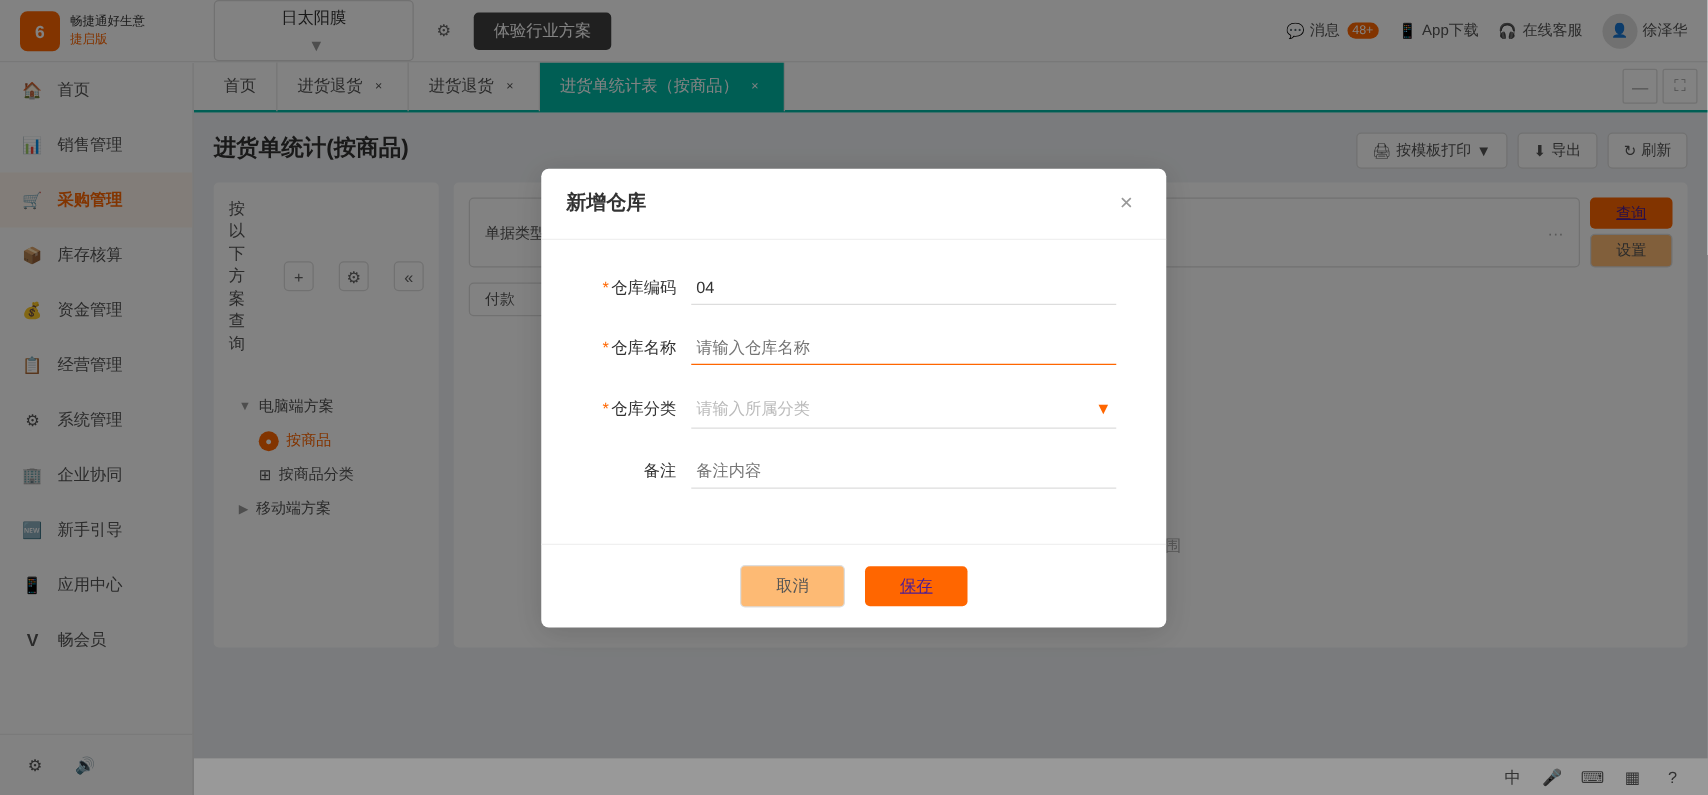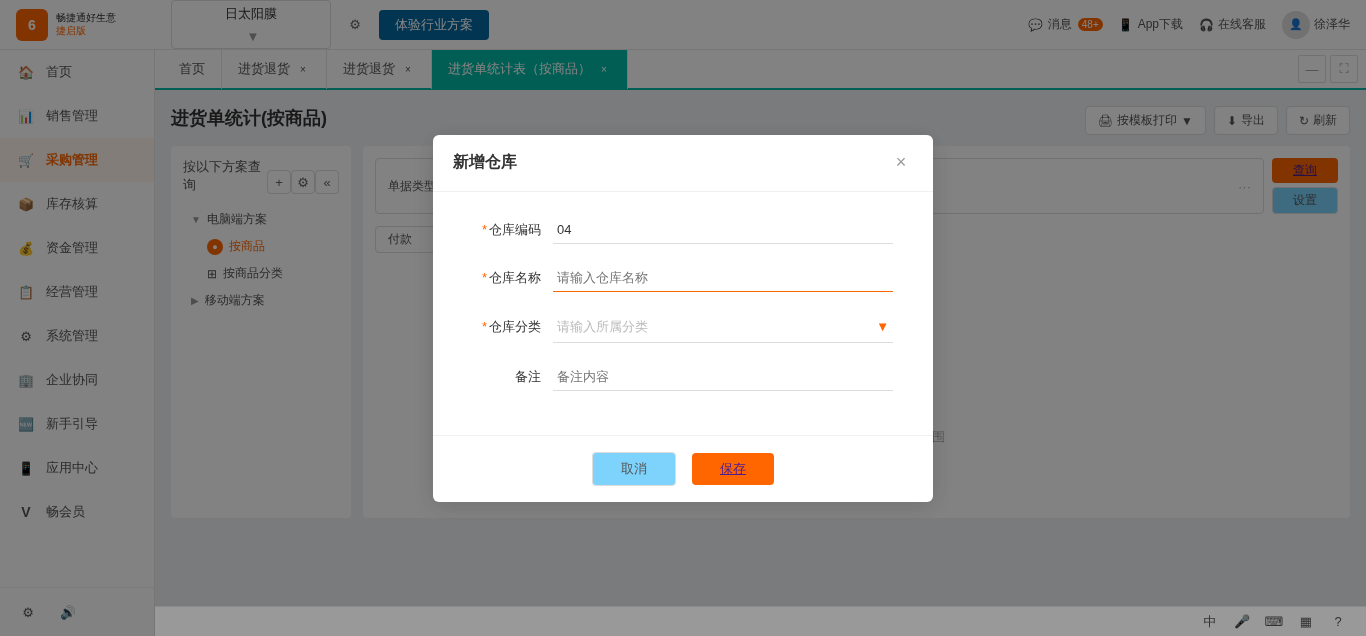--- a/index.html
+++ b/index.html
@@ -39,21 +39,21 @@
       color: #333;
       flex-direction: column;
     }
     .store-selector .arrow { color: #999; margin-left: 4px; }
     .settings-btn {
       width: 32px; height: 32px;
       display: flex; align-items: center; justify-content: center;
       cursor: pointer; color: #666; margin: 0 8px;
     }
     .trial-btn {
-      background: #0369a1;
+      background: #404040;
       color: #fff;
       border: none;
       padding: 6px 16px;
       border-radius: 4px;
       cursor: pointer;
       font-size: 13px;
     }
     .topbar-right {
       margin-left: auto;
       display: flex;
@@ -246,21 +246,21 @@
     .modal-footer {
       padding: 16px 20px;
       border-top: 1px solid #f0f0f0;
       display: flex; align-items: center; justify-content: center;
       gap: 16px;
     }
     .btn-cancel {
       padding: 7px 28px;
       border: 1px solid #ddd;
       border-radius: 4px;
-      background: #7dd3fc;
+      background: #fdba74;
       cursor: pointer;
       font-size: 13px;
       color: #555;
     }
     .btn-save {
       padding: 7px 28px;
       border: none;
       border-radius: 4px;
       background: #f60;
       cursor: pointer;
@@ -442,21 +442,21 @@
     </div>
     <div class="action-btn">
       <span>↻</span>
       <span>刷新</span>
     </div>
   </div>
 
   <div style="display:flex;gap:12px;">
 
     <div style="width:180px;background:#fff;border-radius:4px;padding:12px;flex-shrink:0;">
-      <div style="display:flex;align-items:flex-end;gap:0;margin-bottom:12px;">
+      <div style="display:flex;align-items:center;gap:20px;margin-bottom:28px;">
         <span style="font-size:13px;color:#555;flex:1;">按以下方案查询</span>
         <div class="toolbar-btn">+</div>
         <div class="toolbar-btn">⚙</div>
         <div class="toolbar-btn">«</div>
       </div>
       <div>
         <div class="filter-tree-item">
           <span class="tree-arrow">▼</span>
           <span>电脑端方案</span>
         </div>

